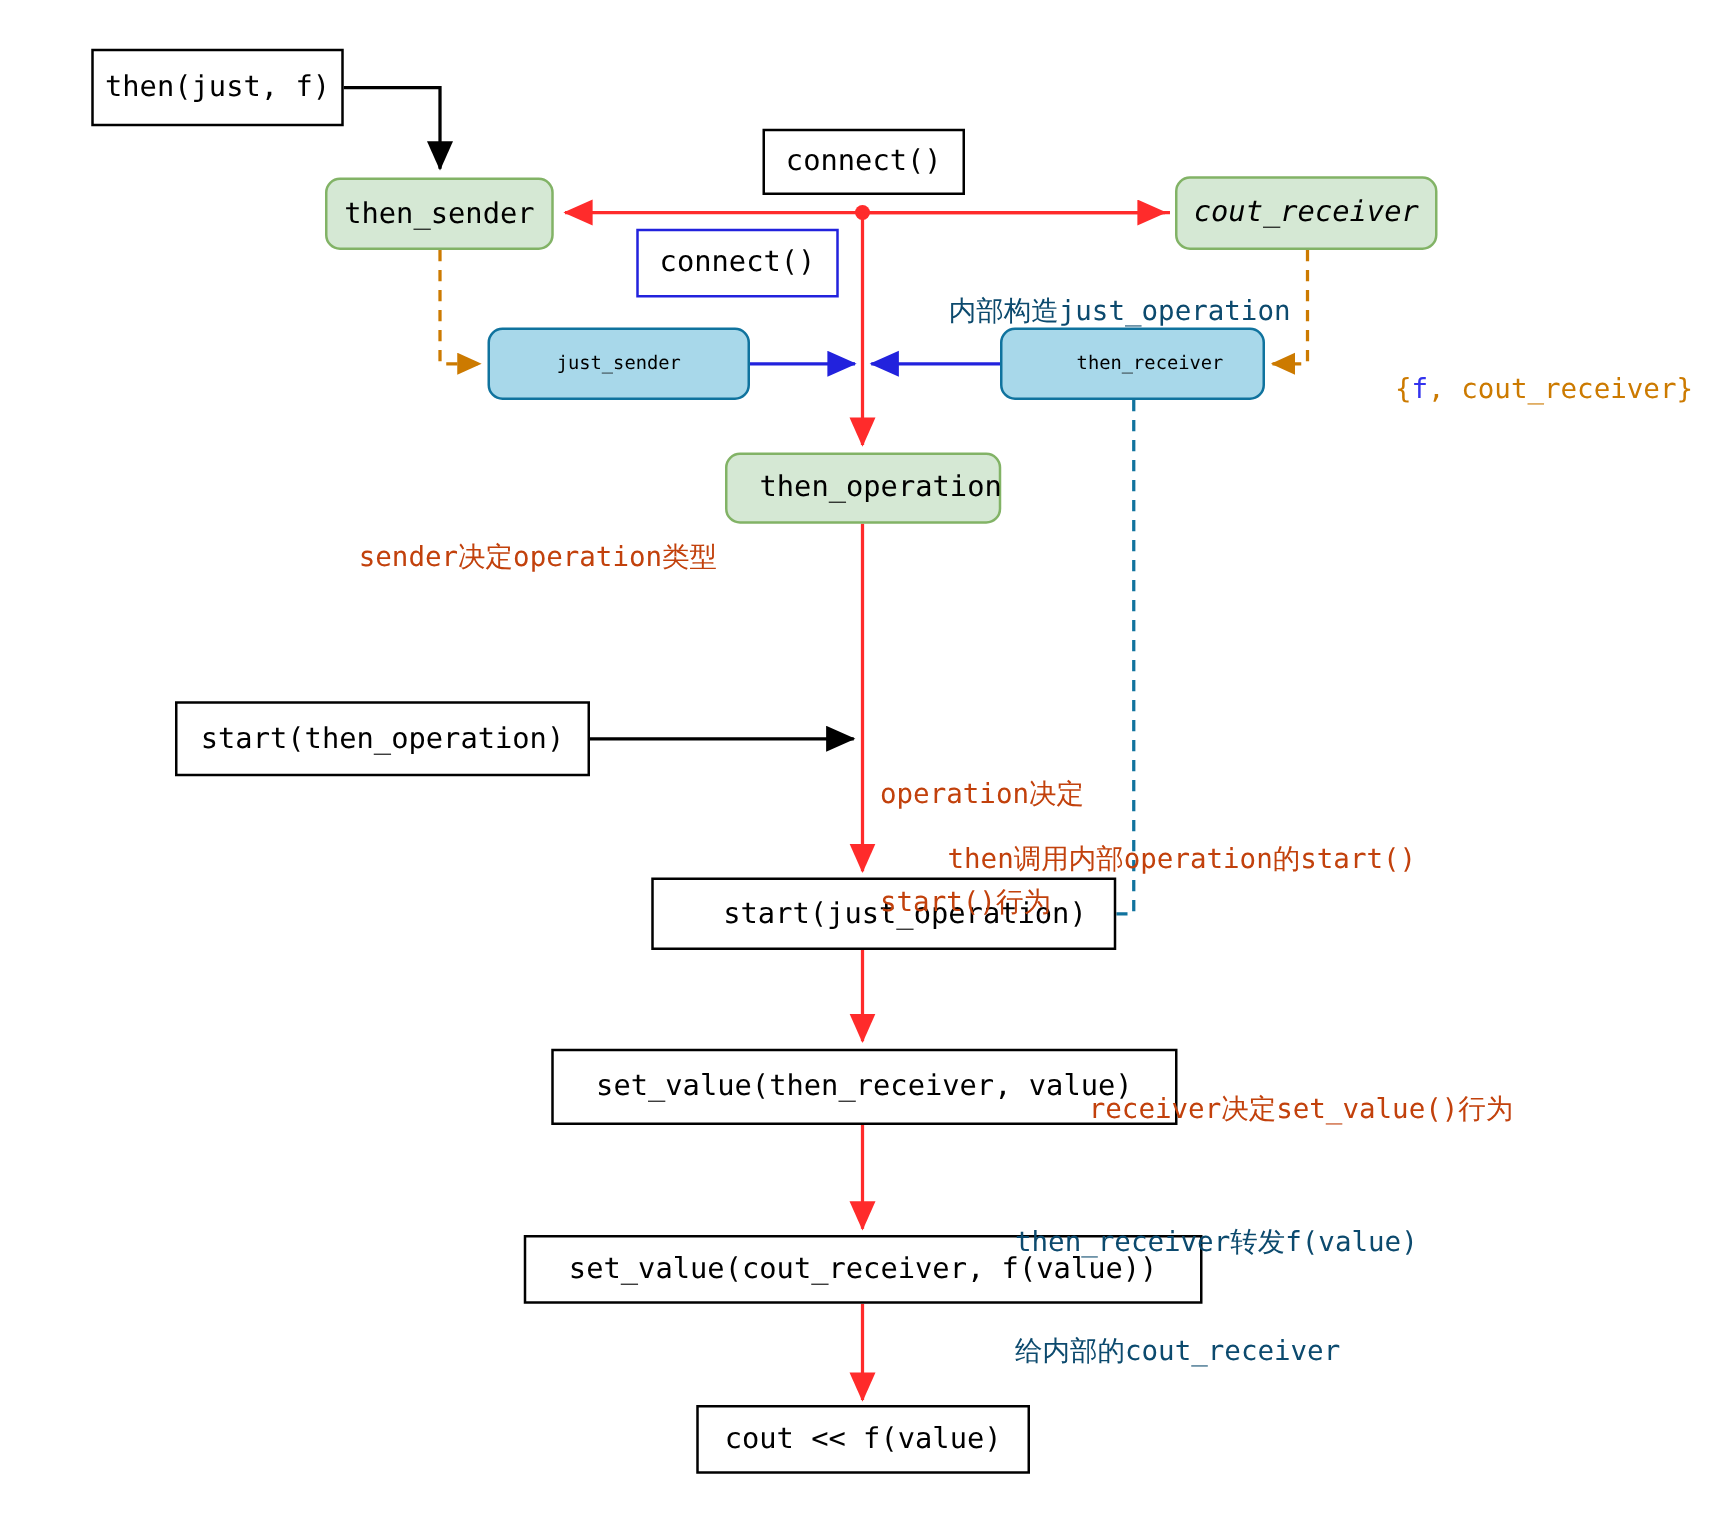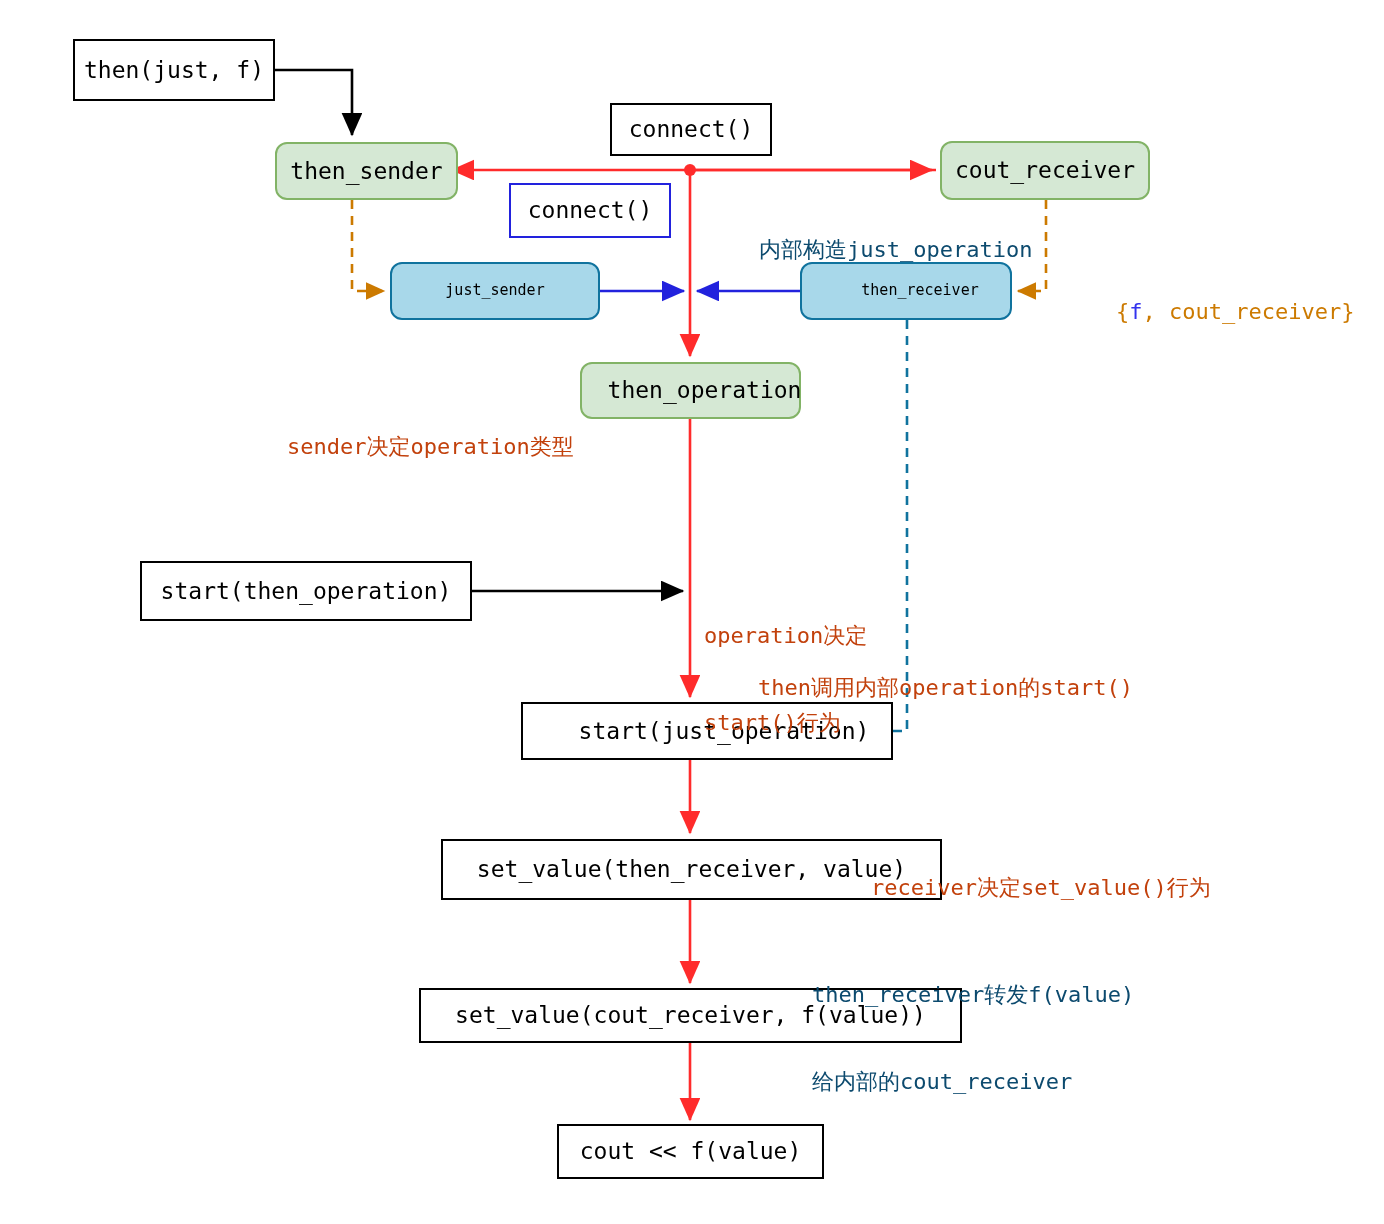--- a/index.html
+++ b/index.html
@@ -127,25 +127,25 @@
   </div>
 
   <div class="node node-plain" style="left:610px; top:103px; width:162px; height:53px;">
     <span>connect()</span>
   </div>
 
   <div class="node node-blue-outline" style="left:509px; top:183px; width:162px; height:55px;">
     <span>connect()</span>
   </div>
 
-  <div class="node node-green" style="left:260px; top:142px; width:183px; height:58px;margin-left:15px;">
+  <div class="node node-green" style="left:260px; top:142px; width:183px; height:58px;">
     <span>then_sender</span>
   </div>
 
-  <div class="node node-green" style="left:940px; top:141px; width:210px; height:59px;">
+  <div class="node node-green" style="left:940px; top:141px; width:210px; height:59px;font-style:italic;">
     <span>cout_receiver</span>
   </div>
 
   <div class="node node-cyan" style="left:390px; top:262px; width:210px; height:58px;">
     <span>just_sender</span>
   </div>
 
   <div class="node node-cyan" style="left:800px; top:262px; width:212px; height:58px;padding-left:28px;">
     <span>then_receiver</span>
   </div>

